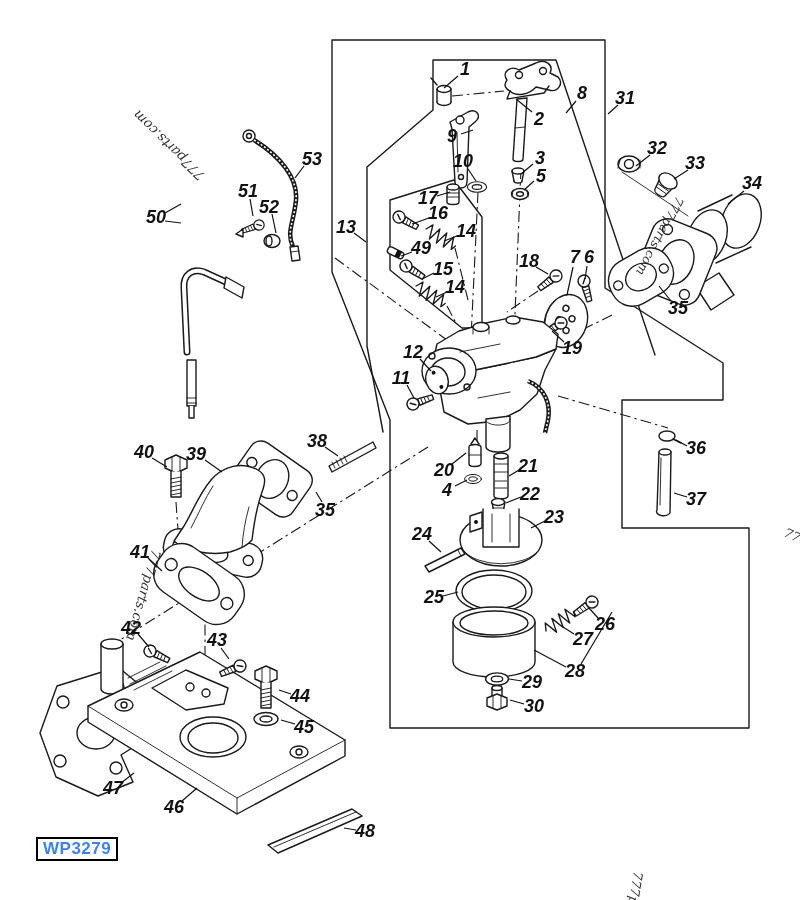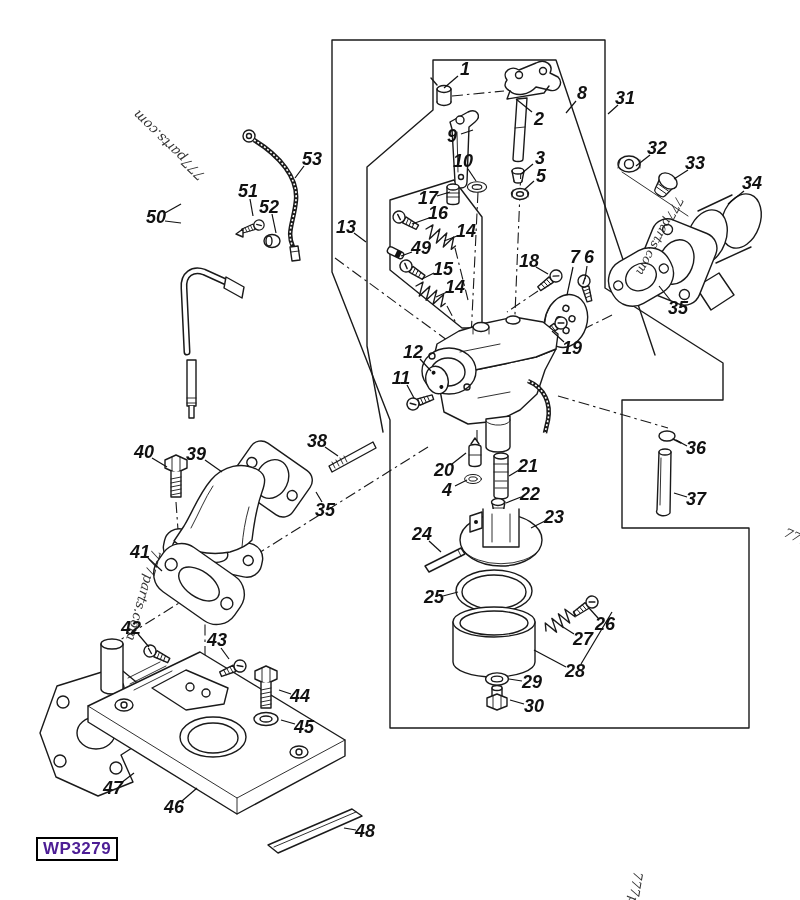--- a/index.html
+++ b/index.html
@@ -11,21 +11,21 @@
   .fw{fill:#ffffff;}
   .cl{stroke:#1a1a1a;stroke-width:1.1;fill:none;stroke-dasharray:11 4 2.5 4;}
   .pipeb{stroke:#1a1a1a;stroke-width:7;fill:none;stroke-linecap:round;}
   .pipew{stroke:#ffffff;stroke-width:4;fill:none;stroke-linecap:round;}
   .cbl{stroke:#1a1a1a;stroke-width:4.5;fill:none;}
   .cblw{stroke:#ffffff;stroke-width:1.6;fill:none;stroke-dasharray:2 2;}
   .co{font:italic 700 18px "Liberation Sans",sans-serif;fill:#111;}
   .ldr{stroke:#111;stroke-width:1.2;}
   .wm{font-family:"DejaVu Serif",serif;font-style:italic;fill:#222;opacity:.92;}
   .stamp{position:absolute;left:36px;top:837px;border:2px solid #000;padding:0 5px;
-         font:700 17px "Liberation Sans",sans-serif;color:#4c1d95;letter-spacing:.5px;background:#fff;}
+         font:700 17px "Liberation Sans",sans-serif;color:#3b82f6;letter-spacing:.5px;background:#fff;}
 </style>
 </head>
 <body>
 
 <div class="page">
 <svg width="800" height="900" viewBox="0 0 800 900">
   <defs>
     <g id="scrw">
       <path class="fw ln" d="M6,-3.4 L21,-2.4 L21,2.4 L6,3.4 Z"></path>
       <line class="ln thin" x1="9" y1="-3.1" x2="9.6" y2="3.1"></line>

